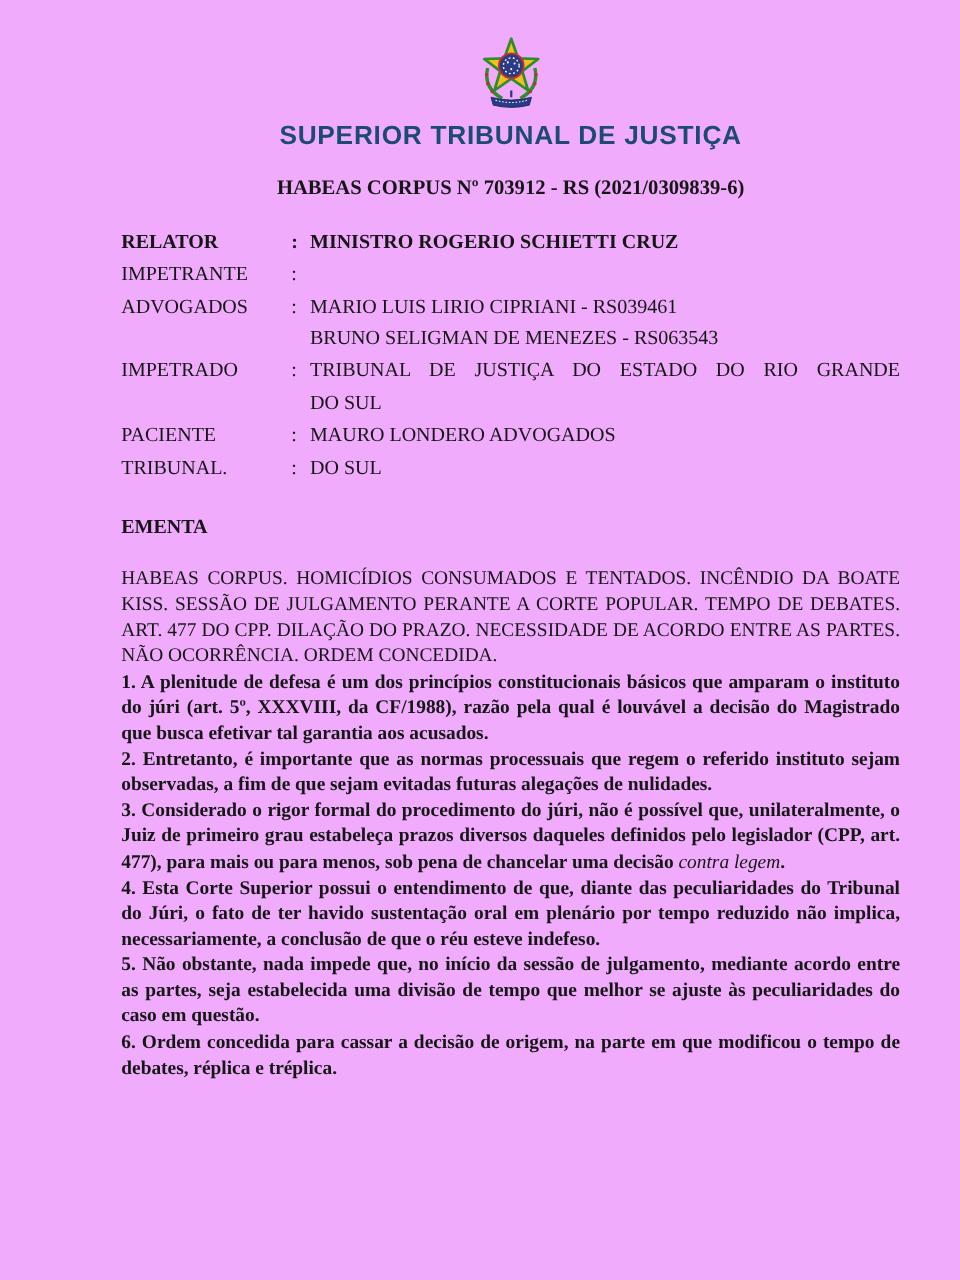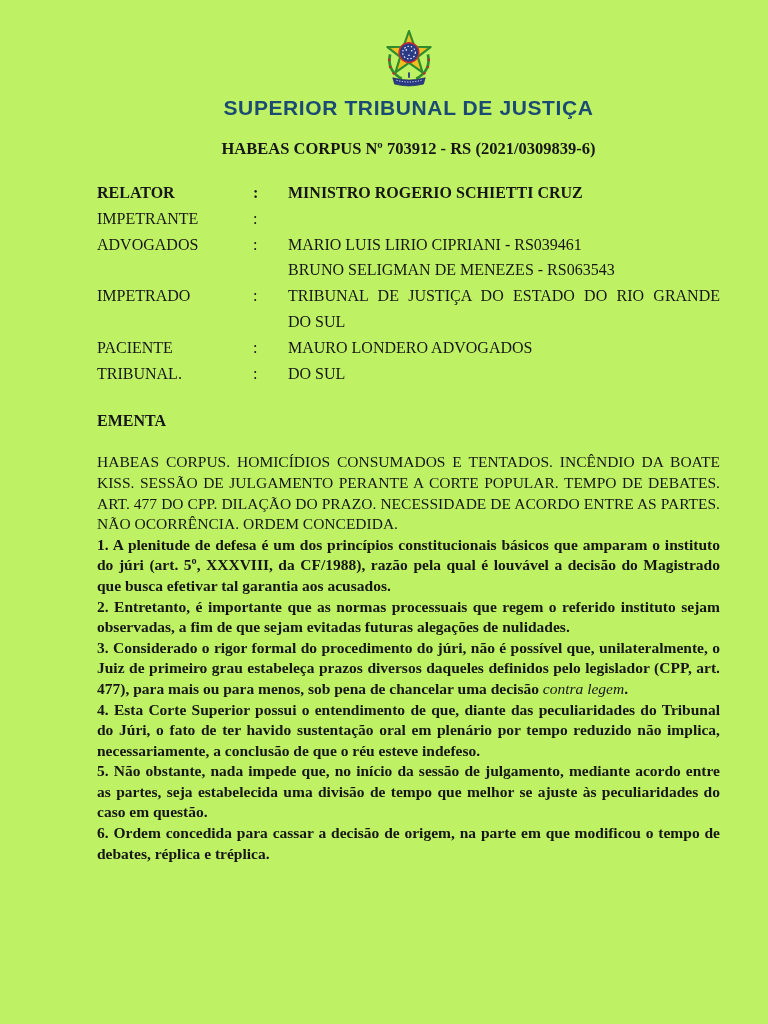--- a/index.html
+++ b/index.html
@@ -1,21 +1,21 @@
 <!DOCTYPE html>
 <html><head>
 <meta charset="utf-8">
 <style>
   html,body{margin:0;padding:0;background:#ffffff;}
   .page{
     position:relative;
     width:768px;height:1024px;
     box-sizing:border-box;
     padding:0 48px 0 97px;
-    background:#bef264;
+    background:#f0abfc;
     color:#161616;
     font-family:"Liberation Serif","DejaVu Serif",serif;
     overflow:hidden;
   }
   
   .emblem-wrap{padding-top:27px;text-align:center;}
   .emblem-wrap svg{display:inline-block;}
   .org-title{
     margin-top:3px;
     text-align:center;
@@ -29,21 +29,20 @@
     text-align:center;
     font-weight:700;
     font-size:16.5px;
   }
   
   .parties{margin-top:21px;font-size:16px;}
   .party-row{
     display:grid;
     grid-template-columns:136px 15px 1fr;
     line-height:25.8px;
-    gap:20px;
   }
   .party-row.bold{font-weight:700;}
   .party-label{white-space:nowrap;}
   .party-colon{text-align:left;}
   .party-value{}
   .party-line{}
   .party-line.stretch{text-align:justify;text-align-last:justify;}
   
   .ementa-heading{
     margin-top:26px;

